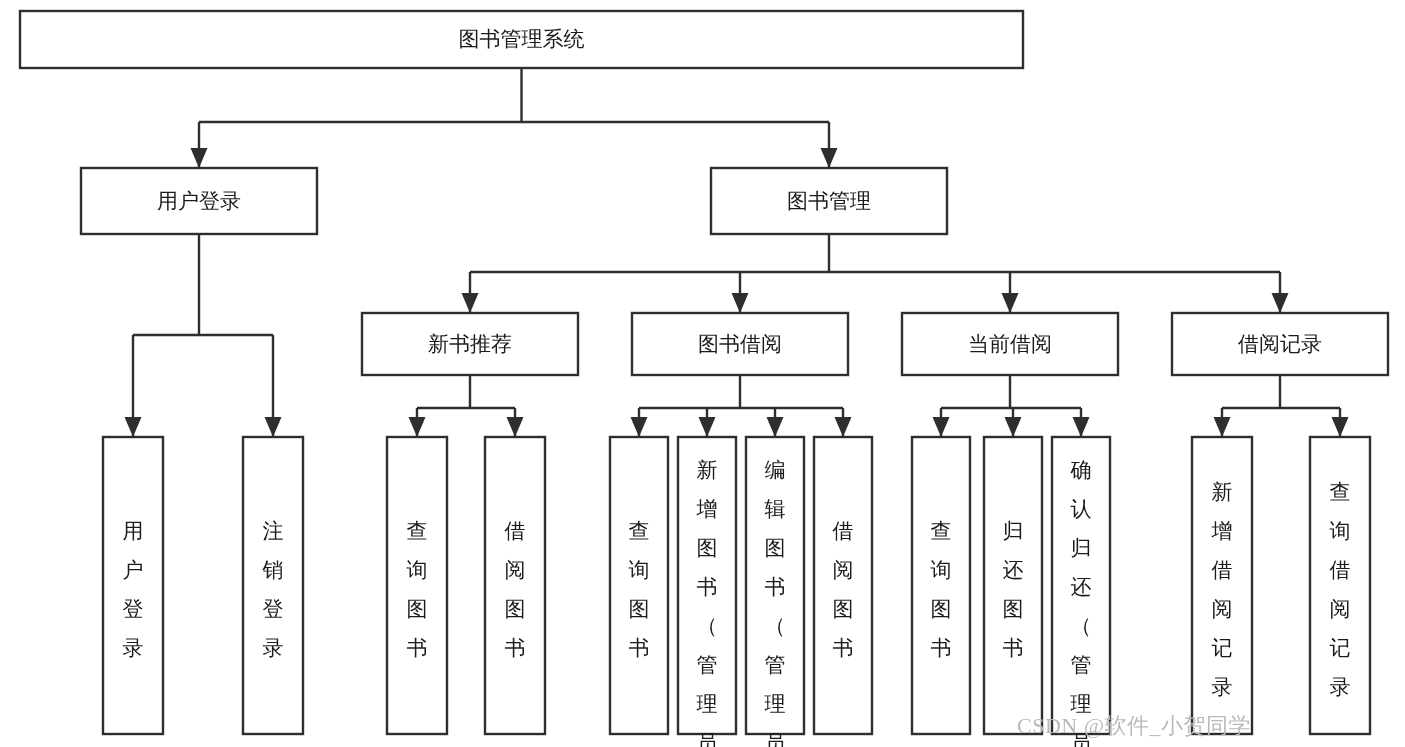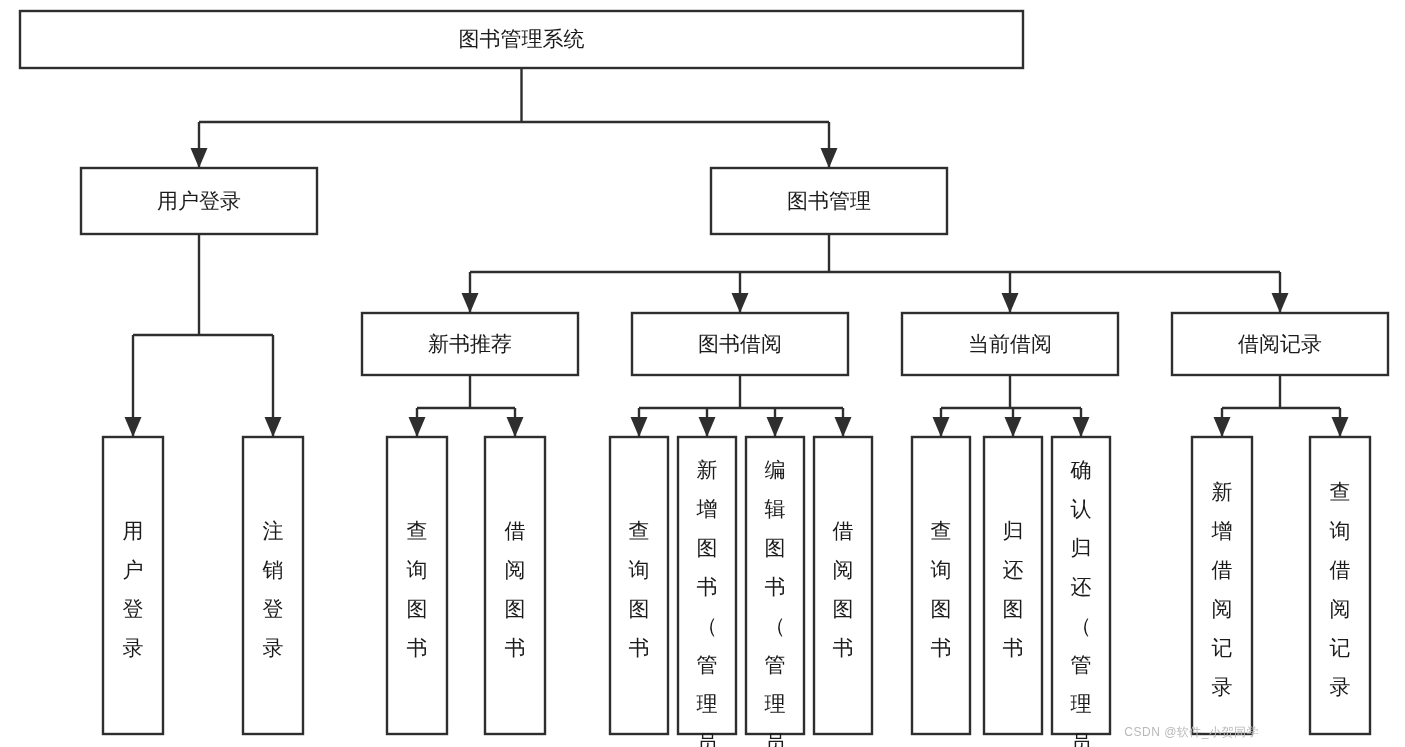--- a/index.html
+++ b/index.html
@@ -49,24 +49,24 @@
     dominant-baseline: middle;
   }
   .node-label-vertical {
     font-family: "Liberation Sans", "DejaVu Sans", sans-serif;
     font-size: 21px;
     fill: #1b1b1b;
     text-anchor: middle;
   }
   .watermark {
     position: absolute;
-    right: 12px;
+    right: 20px;
     bottom: 6px;
-    font-family: Liberation Sans, sans-serif;
-    font-size: 12px;
+    font-family: Liberation Serif, serif;
+    font-size: 22px;
     color: #b9b9b9;
     letter-spacing: 0.5px;
     white-space: nowrap;
     user-select: none;
   }
 </style>
 </head>
 <body>
 
 <div id="diagram-root">

